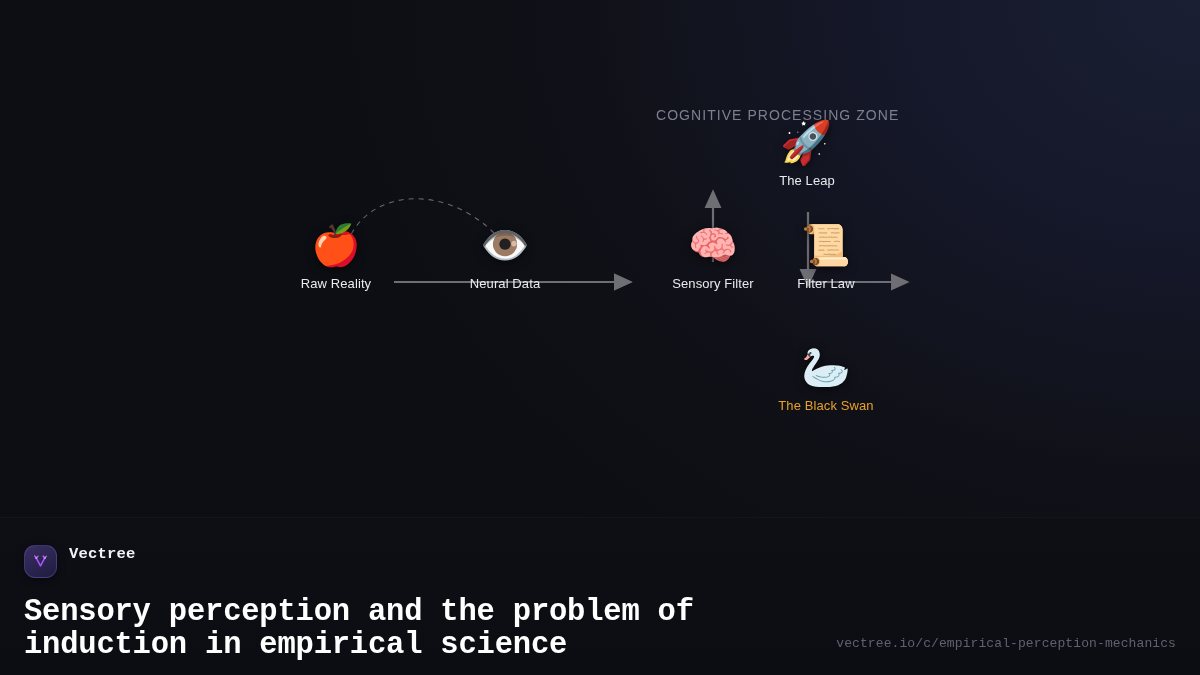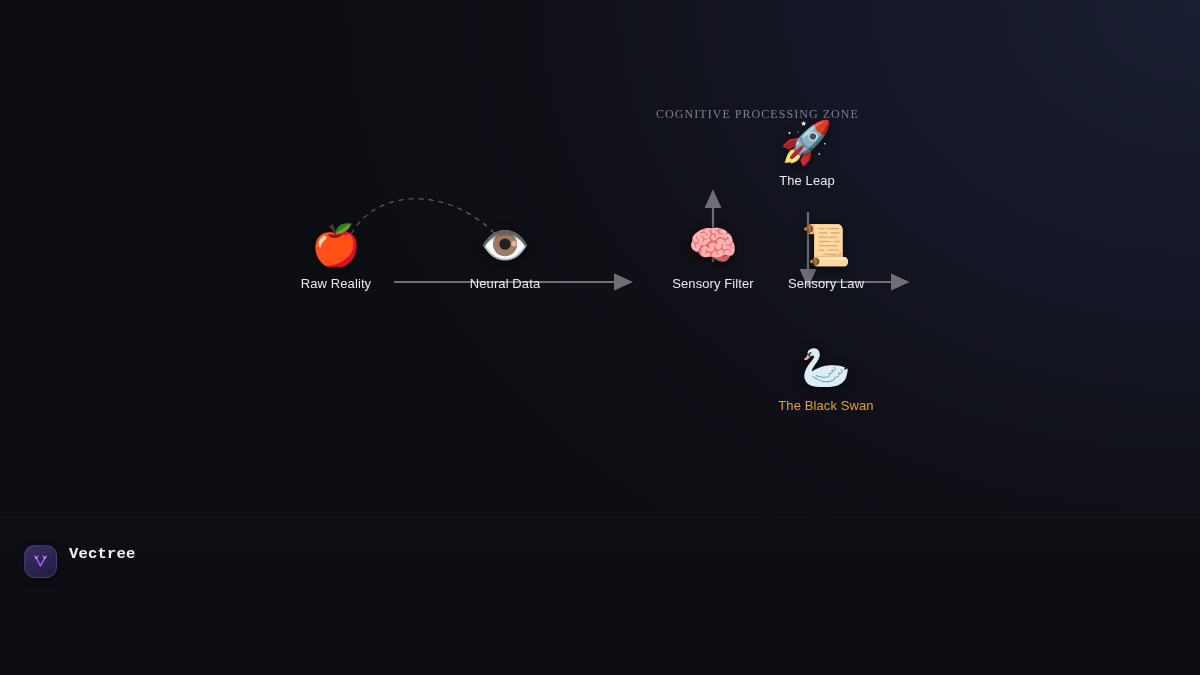--- a/index.html
+++ b/index.html
@@ -18,25 +18,25 @@
       linear-gradient(200deg, #171a2b 0%, #101118 55%, #0c0d12 100%);
     overflow:hidden;
   }
 
   
   #canvas { position:absolute; left:0; top:0; width:1200px; height:517px; }
   #wires  { position:absolute; left:0; top:0; width:1200px; height:517px; pointer-events:none; }
 
   .zone-label {
     position:absolute;
-    font-size:12px;
+    font-size:14px;
     letter-spacing:1.05px;
     color:#7c8090;
     white-space:nowrap;
-    font-family:Liberation Serif, serif;
+    font-family:Liberation Sans, sans-serif;
   }
 
   .node {
     position:absolute;
     transform:translate(-50%, -50%);
     display:flex;
     flex-direction:column;
     align-items:center;
     justify-content:center;
     white-space:nowrap;
@@ -144,21 +144,21 @@
       <div class="caption">Neural Data</div>
     </div>
 
     <div class="node" style="left:713px; top:258px;">
       <div class="glyph">🧠</div>
       <div class="caption">Sensory Filter</div>
     </div>
 
     <div class="node" style="left:826px; top:258px;">
       <div class="glyph">📜</div>
-      <div class="caption">Sensory Law</div>
+      <div class="caption">Filter Law</div>
     </div>
 
     <div class="node leap" style="left:807px; top:155px;">
       <div class="glyph">🚀</div>
       <div class="caption">The Leap</div>
     </div>
 
     <div class="node accent" style="left:826px; top:380px;">
       <div class="glyph">🦢</div>
       <div class="caption">The Black Swan</div>
@@ -174,17 +174,19 @@
           <path d="M6.6 7.4 L12 17.6 L17.4 7.4" fill="none" stroke="#a855f7" stroke-width="1.9" stroke-linecap="round" stroke-linejoin="round"></path>
           <path d="M6.6 7.4 L4.6 4.8 M6.6 7.4 L9.0 5.2" fill="none" stroke="#c56bf5" stroke-width="1.5" stroke-linecap="round"></path>
           <path d="M17.4 7.4 L15.2 5.0 M17.4 7.4 L19.6 5.2" fill="none" stroke="#c56bf5" stroke-width="1.5" stroke-linecap="round"></path>
           <circle cx="6.6" cy="7.4" r="1.5" fill="#d08bff"></circle>
           <circle cx="17.4" cy="7.4" r="1.5" fill="#d08bff"></circle>
         </svg>
       </div>
       <div id="brand-name">Vectree</div>
     </div>
 
+    <div id="headline">Sensory perception and the problem of induction in empirical science</div>
 
+    <div id="url">vectree.io/c/empirical-perception-mechanics</div>
 
   </div>
 
 </div>
 
 </body></html>

